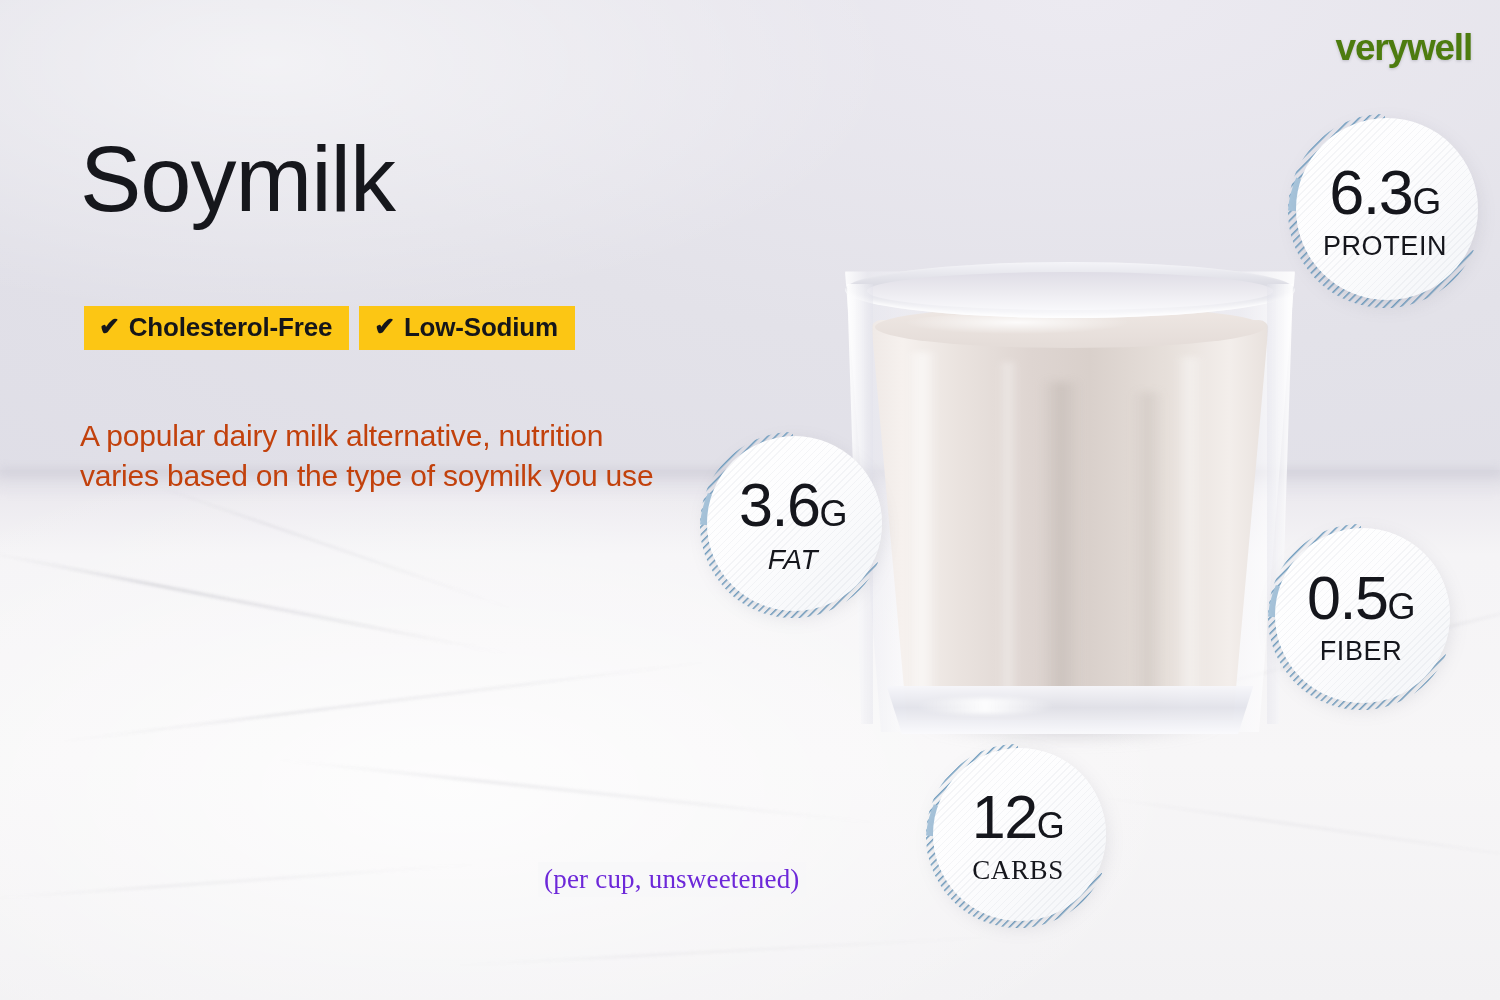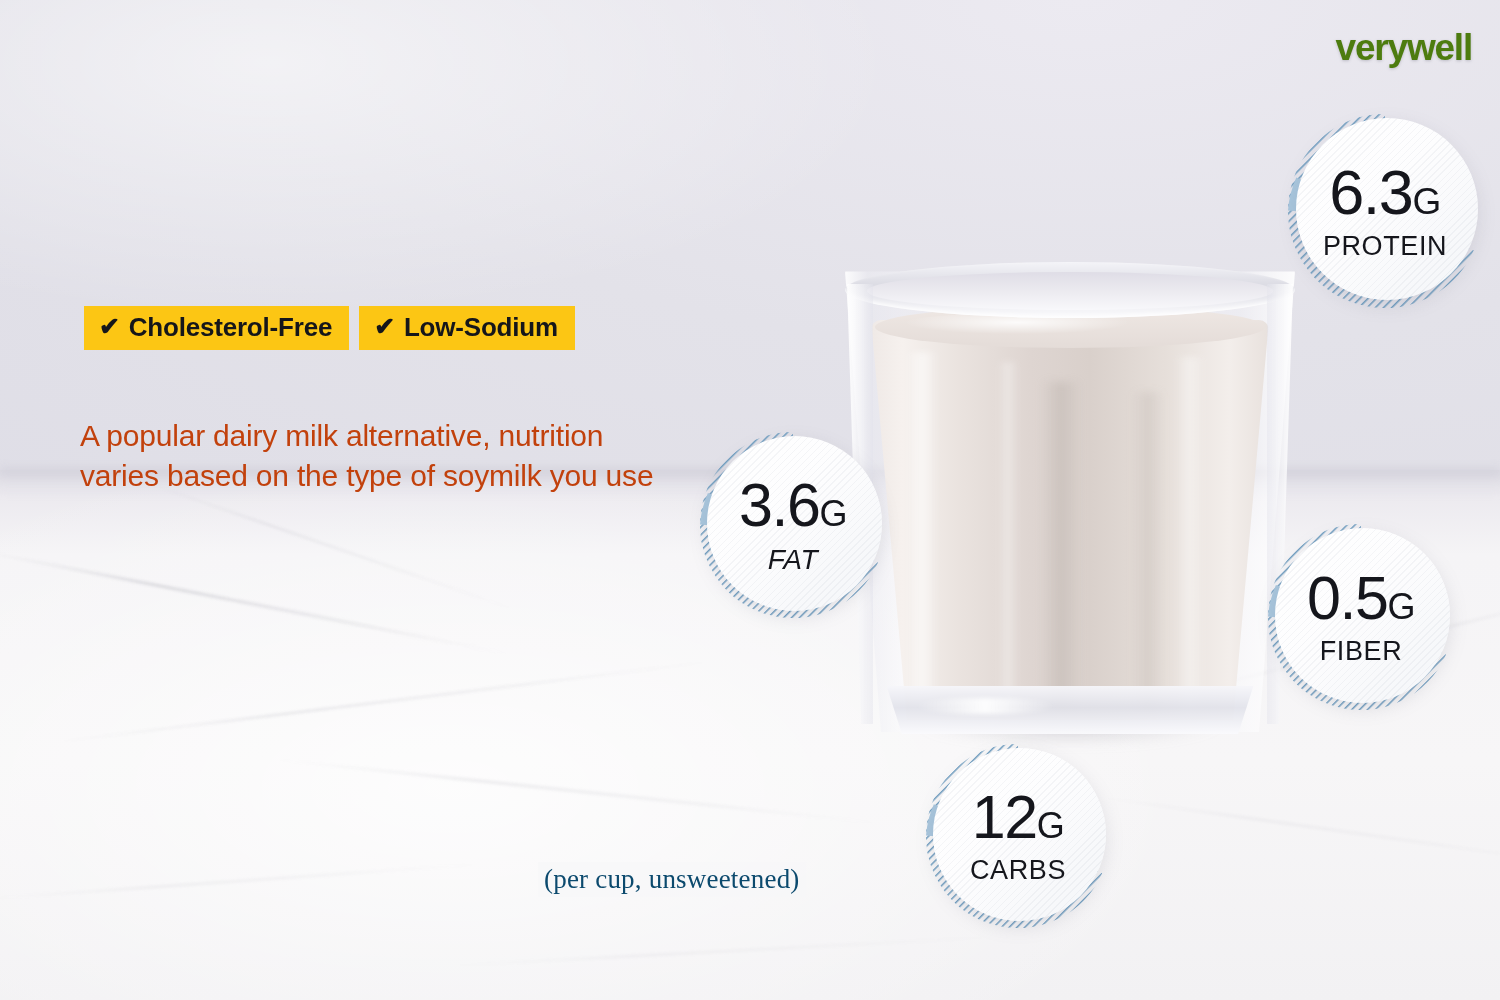--- a/index.html
+++ b/index.html
@@ -248,21 +248,21 @@
     line-height: 1.33;
     color: #c2410c;
     letter-spacing: -0.2px;
   }
   .caption {
     position: absolute;
     left: 538px;
     top: 862px;
     font-family: "Liberation Serif", serif;
     font-size: 27px;
-    color: #0c4a6e;
+    color: #6d28d9;
     background: rgba(247,246,248,.72);
     padding: 2px 6px;
     letter-spacing: .2px;
   }
 
   
   .logo {
     position: absolute;
     right: 28px;
     top: 27px;
@@ -346,21 +346,21 @@
   #bubble-fat .label { font-size: 28px; margin-top: 11px; font-style: italic; }
 
   #bubble-fiber    { left: 1268px; top: 524px; width: 186px; height: 186px; text-align: center; }
   #bubble-fiber .value { font-size: 61px; }
   #bubble-fiber .unit  { font-size: 36px; }
   #bubble-fiber .label { font-size: 27px; margin-top: 11px; }
 
   #bubble-carbs    { left: 926px;  top: 744px; width: 184px; height: 184px; }
   #bubble-carbs .value { font-size: 61px; }
   #bubble-carbs .unit  { font-size: 36px; }
-  #bubble-carbs .label { font-size: 27px; margin-top: 11px; }
+  #bubble-carbs .label { font-size: 27px; margin-top: 11px; font-family: Liberation Serif, serif; }
 </style>
 </head>
 <body>
 
 <div class="stage">
 
   <div class="wall"></div>
   <div class="wall-sheen"></div>
   <div class="counter"></div>
   <div class="counter-glow"></div>
@@ -388,20 +388,21 @@
     <div class="rim-outer"></div>
     <div class="rim-inner"></div>
     <div class="edge-l"></div>
     <div class="edge-r"></div>
     <div class="glass-base"></div>
     <div class="base-shine"></div>
   </div>
 
   <div class="logo">verywell</div>
 
+  <div class="title">Soymilk</div>
 
   <div class="badges">
     <div class="badge">
       <span class="tick">✔</span>
       <span>Cholesterol-Free</span>
     </div>
     <div class="badge">
       <span class="tick">✔</span>
       <span>Low-Sodium</span>
     </div>

